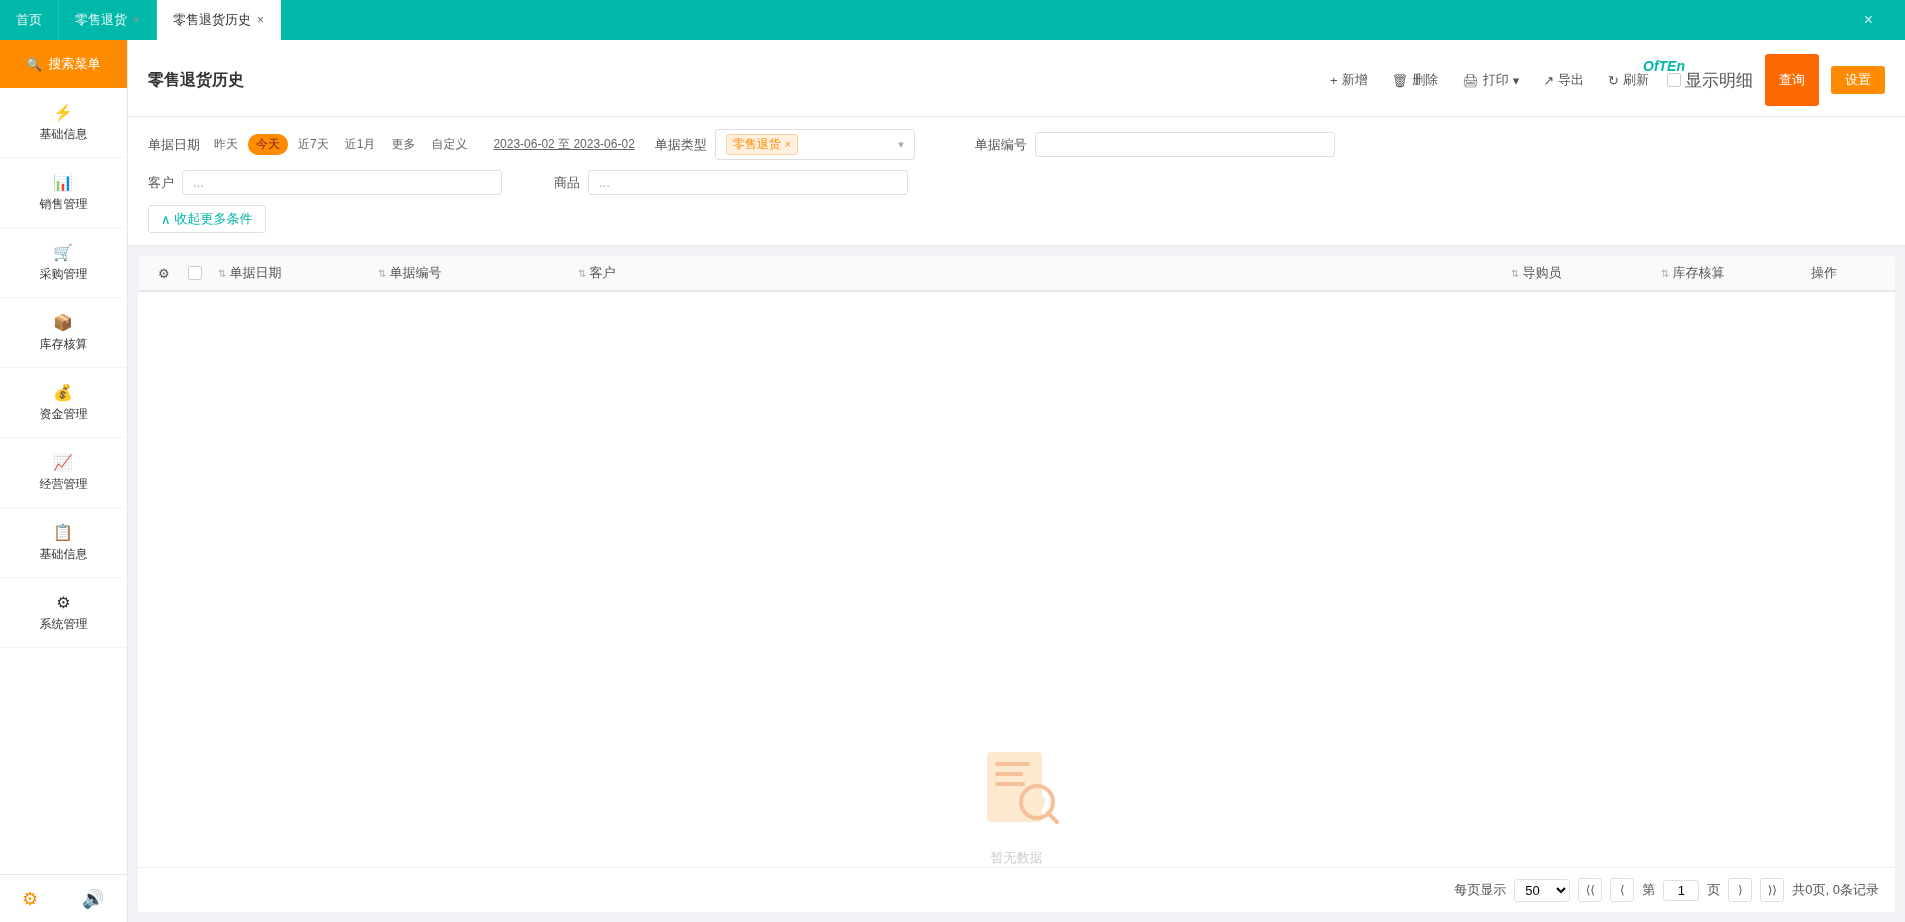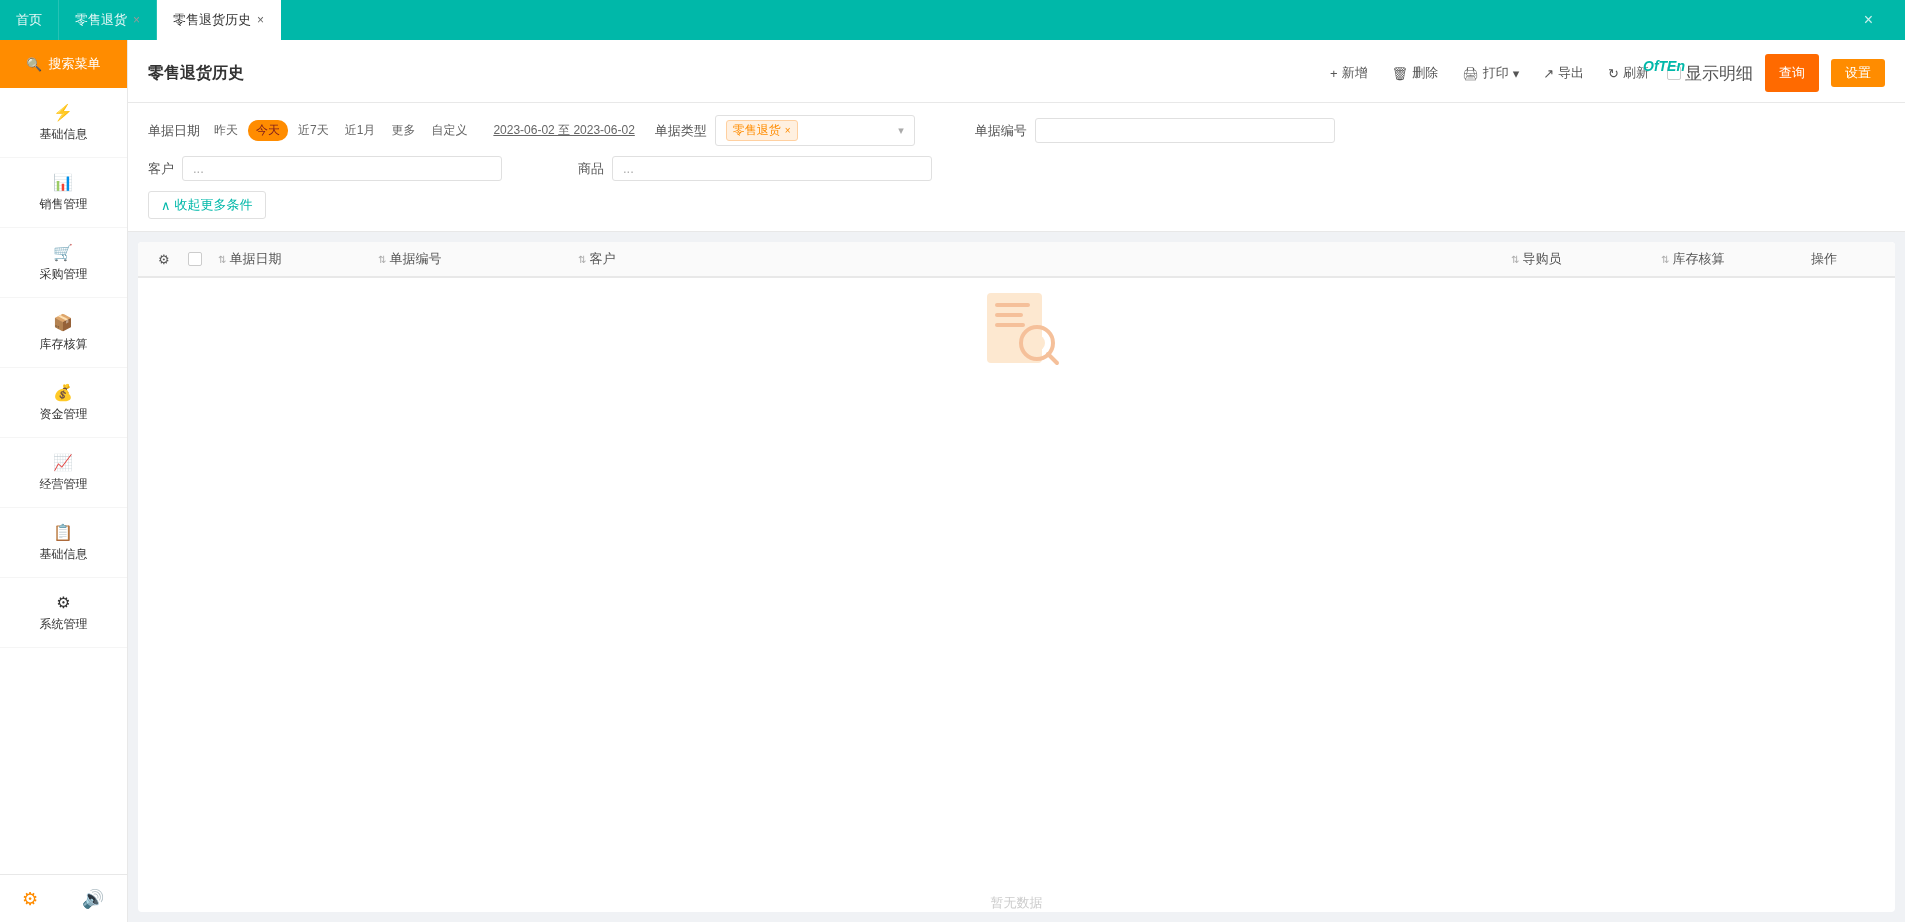--- a/index.html
+++ b/index.html
@@ -150,21 +150,21 @@
       gap: 4px;
       cursor: pointer;
       font-size: 13px;
       color: #555;
       padding: 4px 6px;
       border-radius: 3px;
     }
     .action-btn.primary {
       background: #ff6a00;
       color: #fff;
-      padding: 10px 14px;
+      padding: 17px 14px;
       border-radius: 3px;
       font-family: Liberation Mono, monospace;
     }
     .action-btn.settings-btn {
       background: #ff8c00;
       color: #fff;
       padding: 5px 14px;
       border-radius: 3px;
     }
     .show-detail-label {
@@ -320,21 +320,21 @@
     .col-guide { width: 150px; }
     .col-amount { width: 150px; text-align: right; }
     .col-action { width: 80px; text-align: right; }
 
     
     .empty-state {
       flex: 1;
       display: flex;
       flex-direction: column;
       align-items: center;
-      justify-content: space-between;
+      justify-content: flex-end;
       color: #ccc;
       font-size: 13px;
       gap: 12px;
     }
     .empty-icon {
       width: 100px;
       height: 100px;
     }
 
     
@@ -532,21 +532,21 @@
 
       <div class="filter-row">
 
         <div class="filter-item">
           <span class="filter-label">客户</span>
           <div class="filter-select" style="min-width: 320px;">
             <span class="filter-ellipsis">...</span>
           </div>
         </div>
 
-        <div class="filter-item" style="margin-left: 56px;">
+        <div class="filter-item" style="margin-left: 32px;">
           <span class="filter-label">商品</span>
           <div class="filter-select" style="min-width: 320px;">
             <span class="filter-ellipsis">...</span>
           </div>
         </div>
       </div>
 
       <div class="collapse-btn">
         <span>∧</span>
         <span>收起更多条件</span>
@@ -593,18 +593,35 @@
           <rect x="28" y="25" width="35" height="4" rx="2" fill="#f5c09a"></rect>
           <rect x="28" y="35" width="28" height="4" rx="2" fill="#f5c09a"></rect>
           <rect x="28" y="45" width="30" height="4" rx="2" fill="#f5c09a"></rect>
           <circle cx="70" cy="65" r="16" fill="none" stroke="#f5c09a" stroke-width="4"></circle>
           <line x1="81" y1="76" x2="90" y2="85" stroke="#f5c09a" stroke-width="4" stroke-linecap="round"></line>
           <circle cx="70" cy="65" r="8" fill="#fde8d0"></circle>
         </svg>
         <span>暂无数据</span>
       </div>
 
+      <div class="pagination">
+        <span>每页显示</span>
+        <select class="page-size-select">
+          <option>50</option>
+          <option>10</option>
+          <option>20</option>
+          <option>100</option>
+        </select>
+        <div class="page-btn">⟨⟨</div>
+        <div class="page-btn">⟨</div>
+        <span>第</span>
+        <input class="page-input" value="1" style="">
+        <span>页</span>
+        <div class="page-btn">⟩</div>
+        <div class="page-btn">⟩⟩</div>
+        <span>共0页, 0条记录</span>
+      </div>
     </div>
 
   </div>
 </div>
 
 <div class="often-badge">OfTEn</div>
 
 </body></html>

